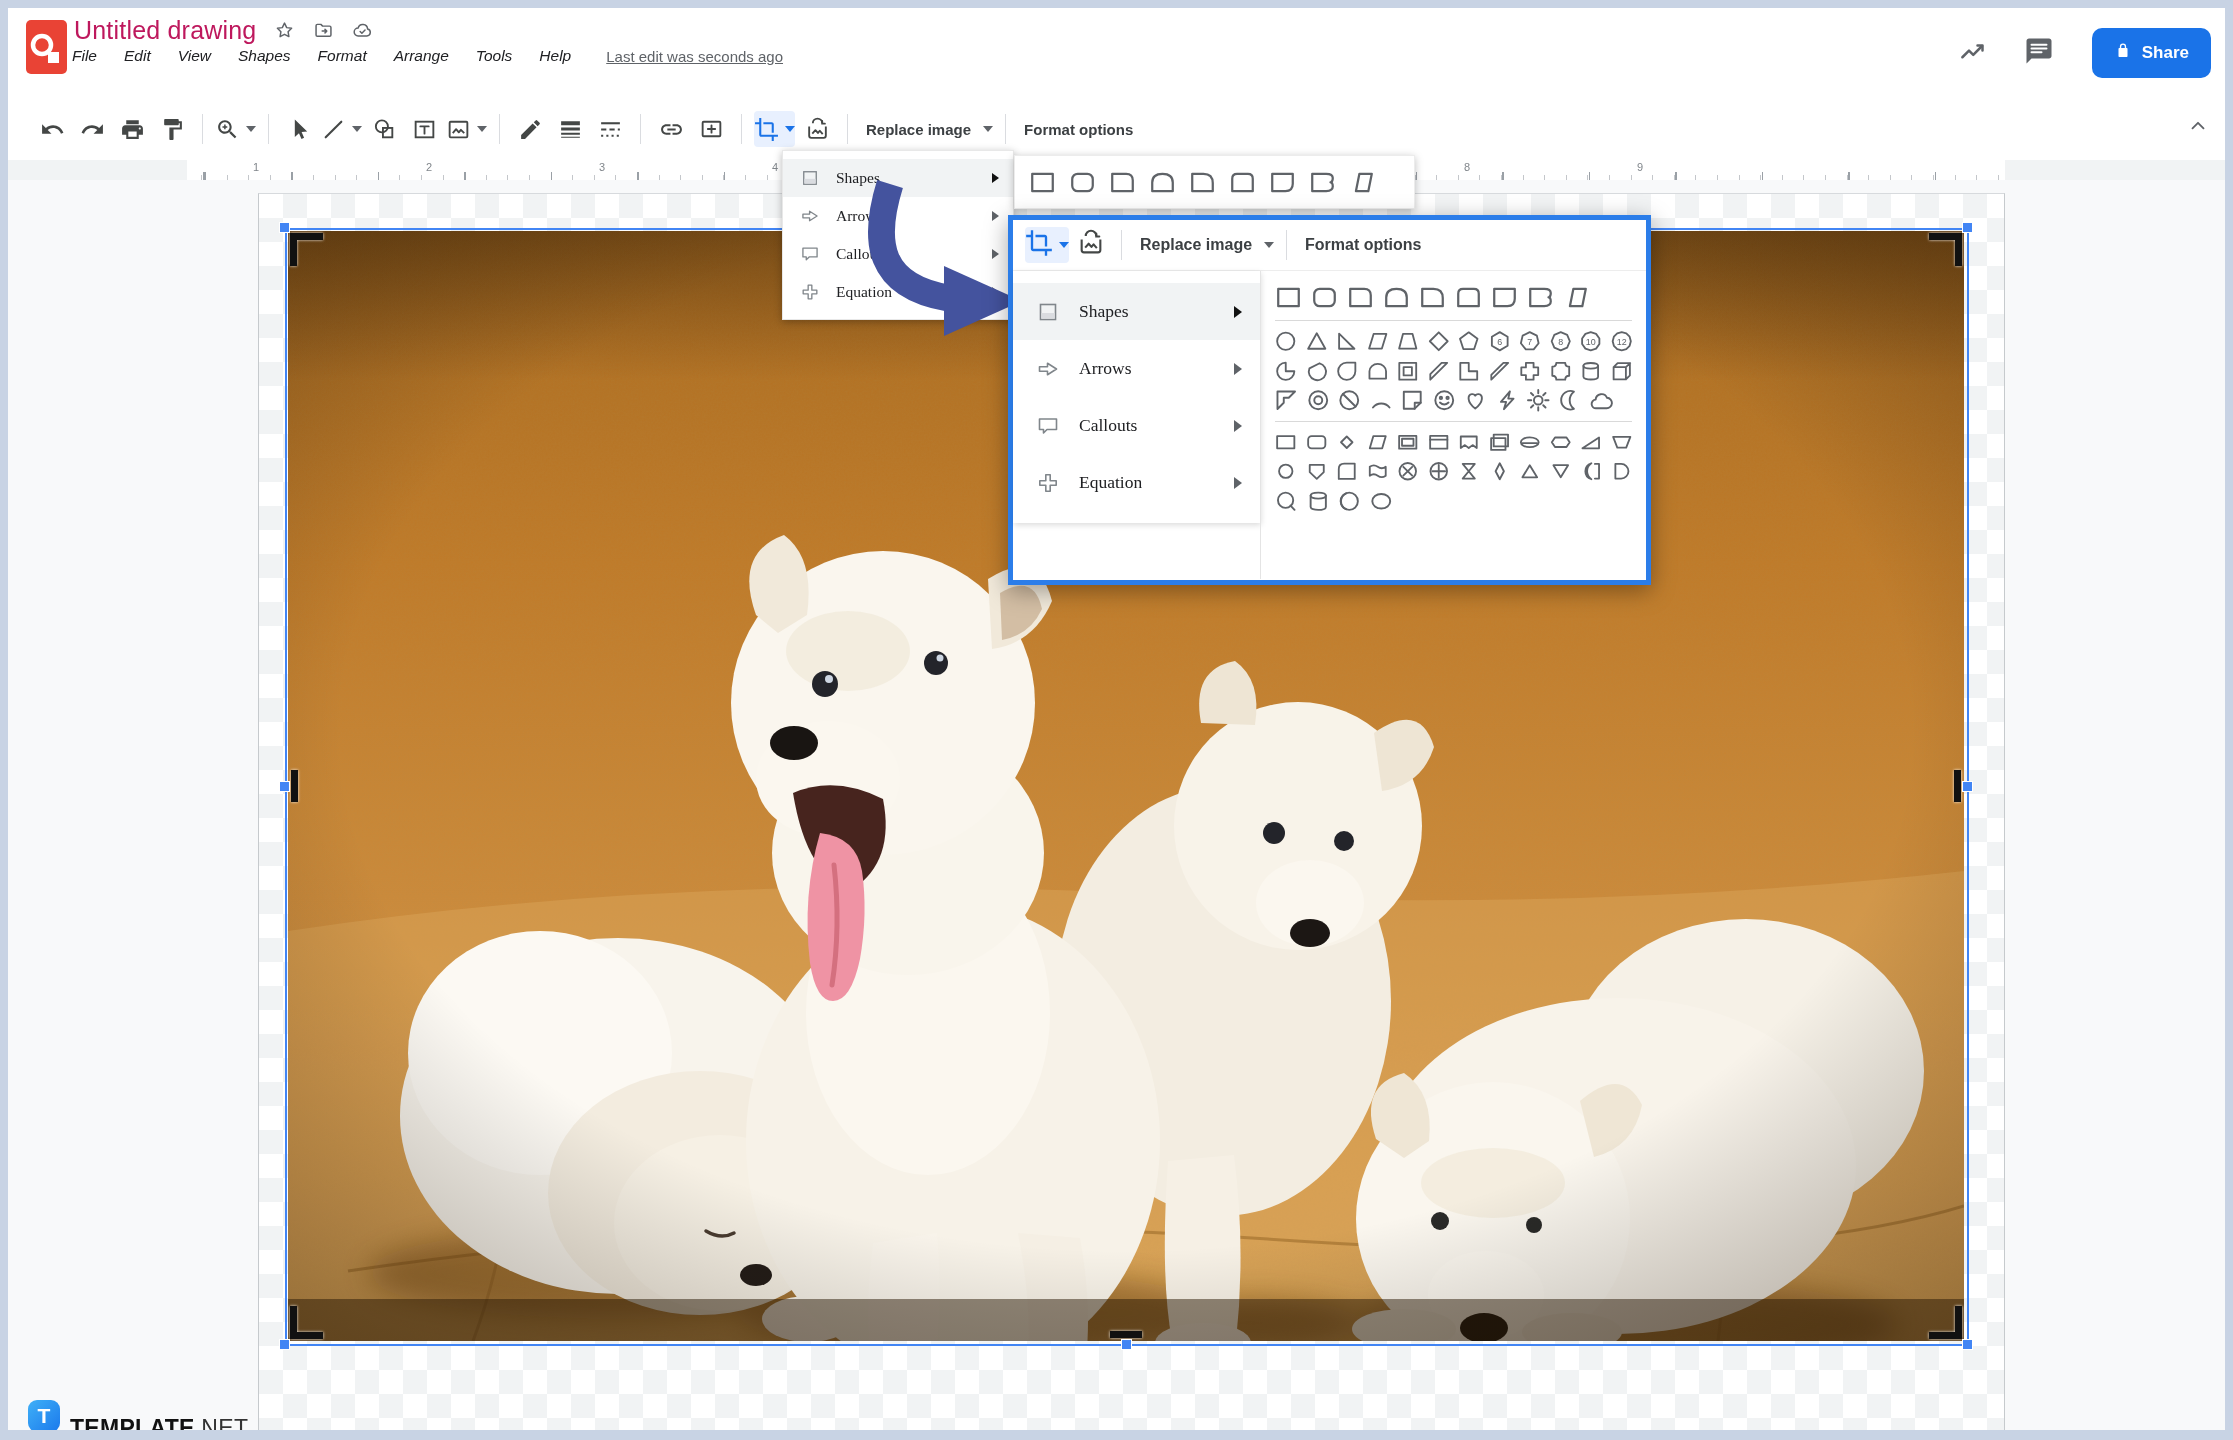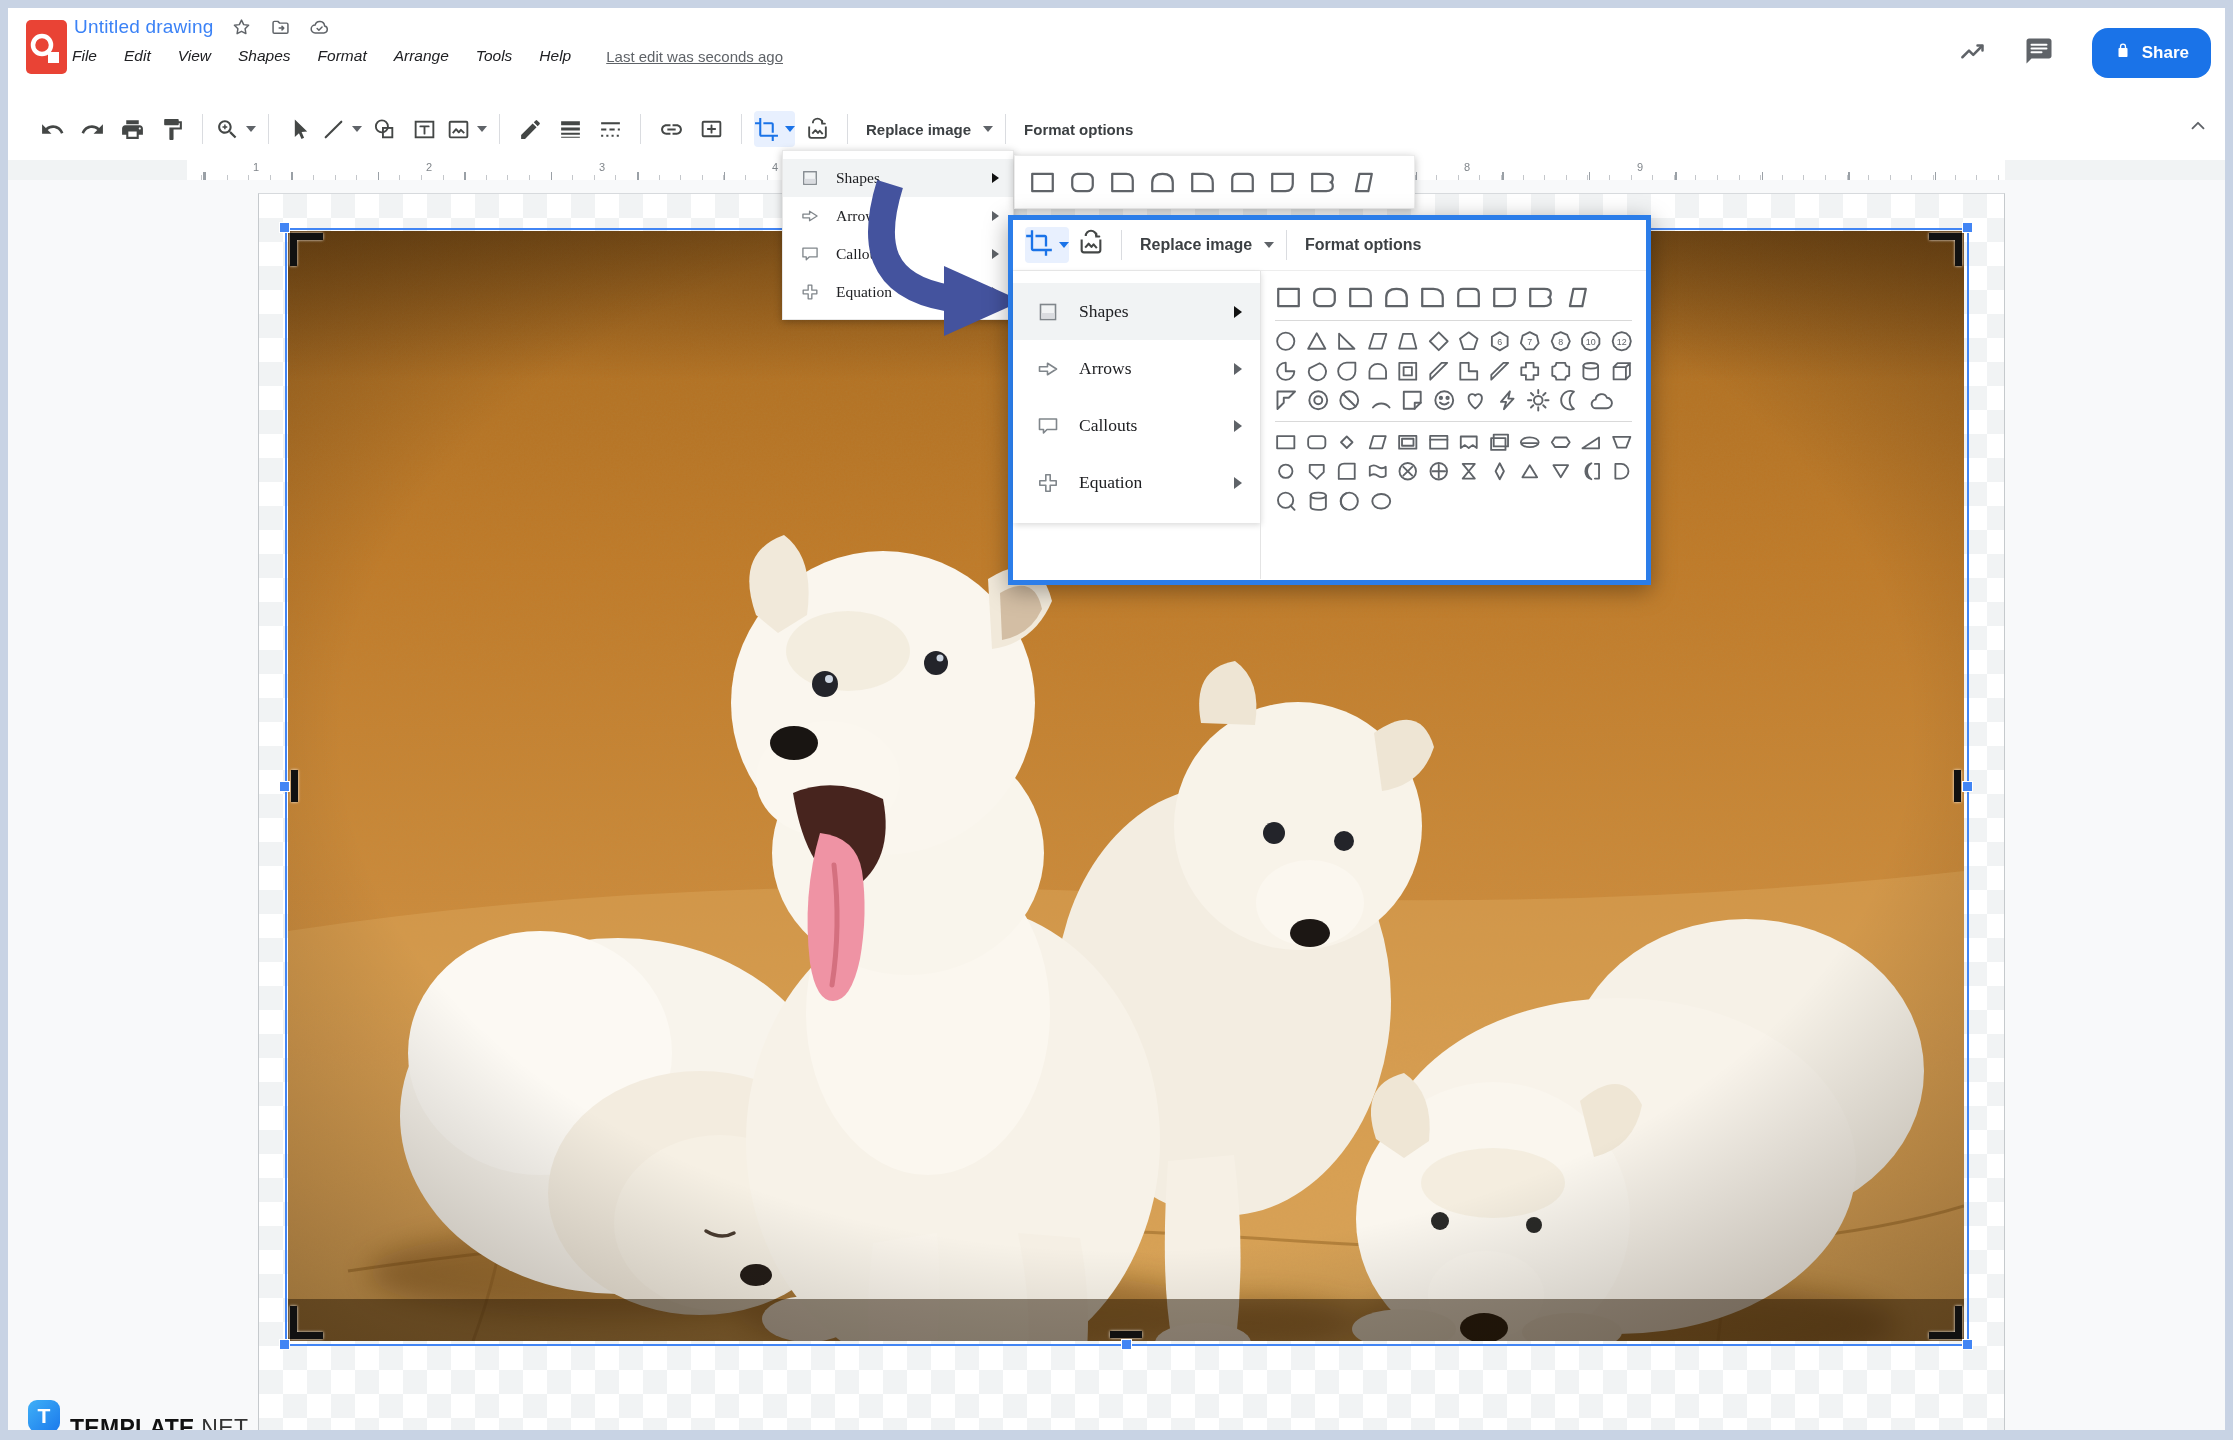--- a/index.html
+++ b/index.html
@@ -3,30 +3,30 @@
 <meta charset="utf-8">
 <style>
   html,body{margin:0;padding:0;}
   body{width:2233px;height:1440px;position:relative;background:#c8d3e4;font-family:"Liberation Sans","DejaVu Sans",sans-serif;overflow:hidden;}
   #app{position:absolute;left:8px;top:8px;width:2217px;height:1422px;background:#fff;overflow:hidden;}
 
   
   #header{position:absolute;left:0;top:0;width:100%;height:90px;background:#fff;}
   #logo{position:absolute;left:18px;top:12px;width:41px;height:54px;}
   #titlebox{position:absolute;left:66px;top:8px;display:flex;align-items:center;gap:17px;}
-  #doc-title{font-size:19px;color:#3b82f6;letter-spacing:.2px;}
+  #doc-title{font-size:25px;color:#be185d;letter-spacing:.2px;}
   .title-ic{width:22px;height:22px;display:inline-flex;align-items:center;justify-content:center;}
   .title-ic svg{width:21px;height:21px;}
   #menurow{position:absolute;left:64px;top:39px;display:flex;align-items:center;gap:27px;font-size:15.5px;color:#202124;}
   .menu-item{cursor:default;font-style:italic;}
   #last-edit{margin-left:8px;color:#5f6368;text-decoration:underline;font-size:15px;}
   #actions{position:absolute;right:14px;top:0;height:90px;display:flex;align-items:center;gap:36px;}
   .action-ic svg{width:30px;height:30px;}
   #share-btn{display:flex;align-items:center;gap:10px;background:#1a73e8;color:#fff;font-size:17px;font-weight:bold;
-    border:none;border-radius:16px;padding:12px 22px;height:50px;margin-left:2px;}
+    border:none;border-radius:10px;padding:12px 22px;height:50px;margin-left:2px;}
   #share-btn svg{width:18px;height:18px;}
 
   
   #toolbar{position:absolute;left:0;top:90px;width:100%;height:62px;background:#fff;display:flex;align-items:center;padding-left:24px;box-sizing:border-box;}
   .tbtn{display:flex;align-items:center;justify-content:center;height:36px;min-width:36px;border-radius:4px;margin:0 2px;color:#444746;}
   .tbtn svg{width:25px;height:25px;}
   .tbtn.active{background:#e8f0fe;color:#1a73e8;}
   .tbtn .caret{width:0;height:0;border-left:5px solid transparent;border-right:5px solid transparent;border-top:6px solid #5f6368;margin-left:6px;}
   .tbtn.active .caret{border-top-color:#1a73e8;}
   .tlabel{font-size:15px;color:#3c4043;font-weight:bold;padding:0 6px;white-space:nowrap;}

